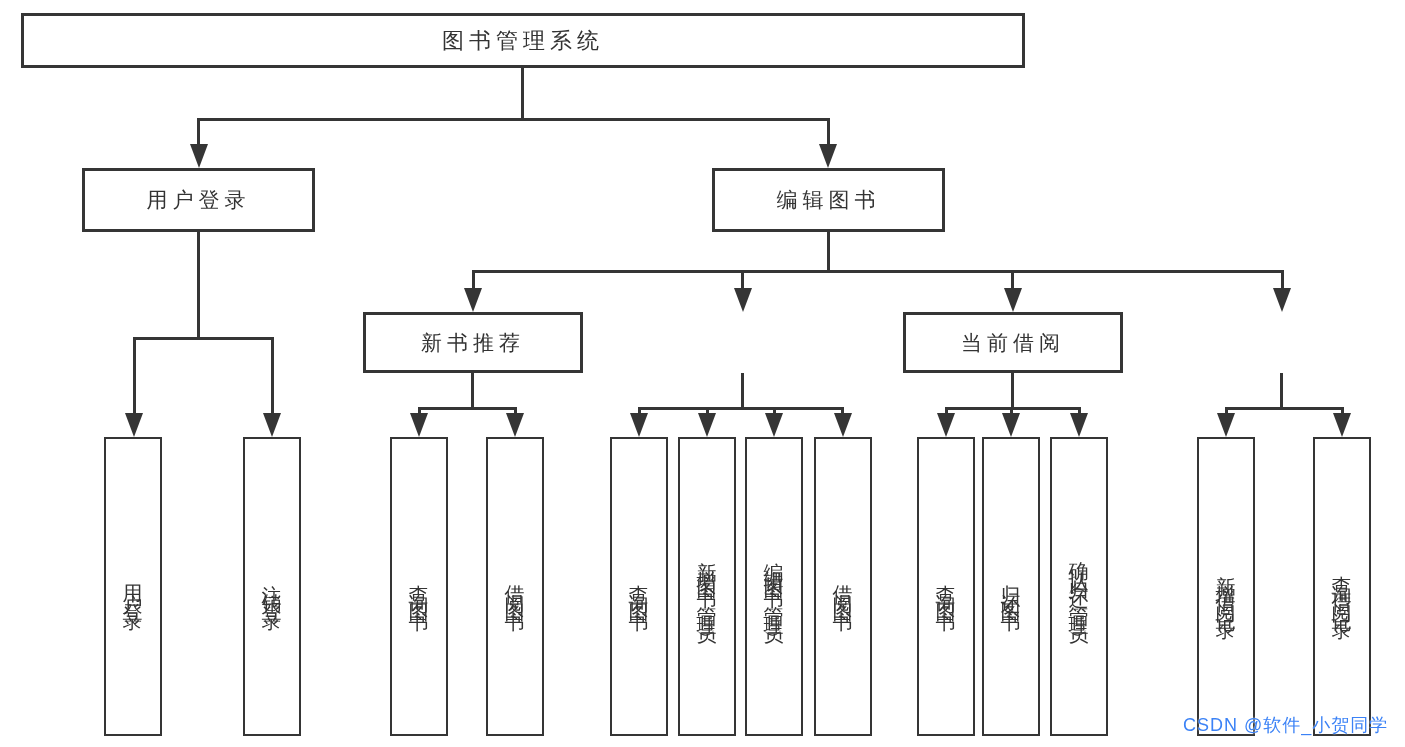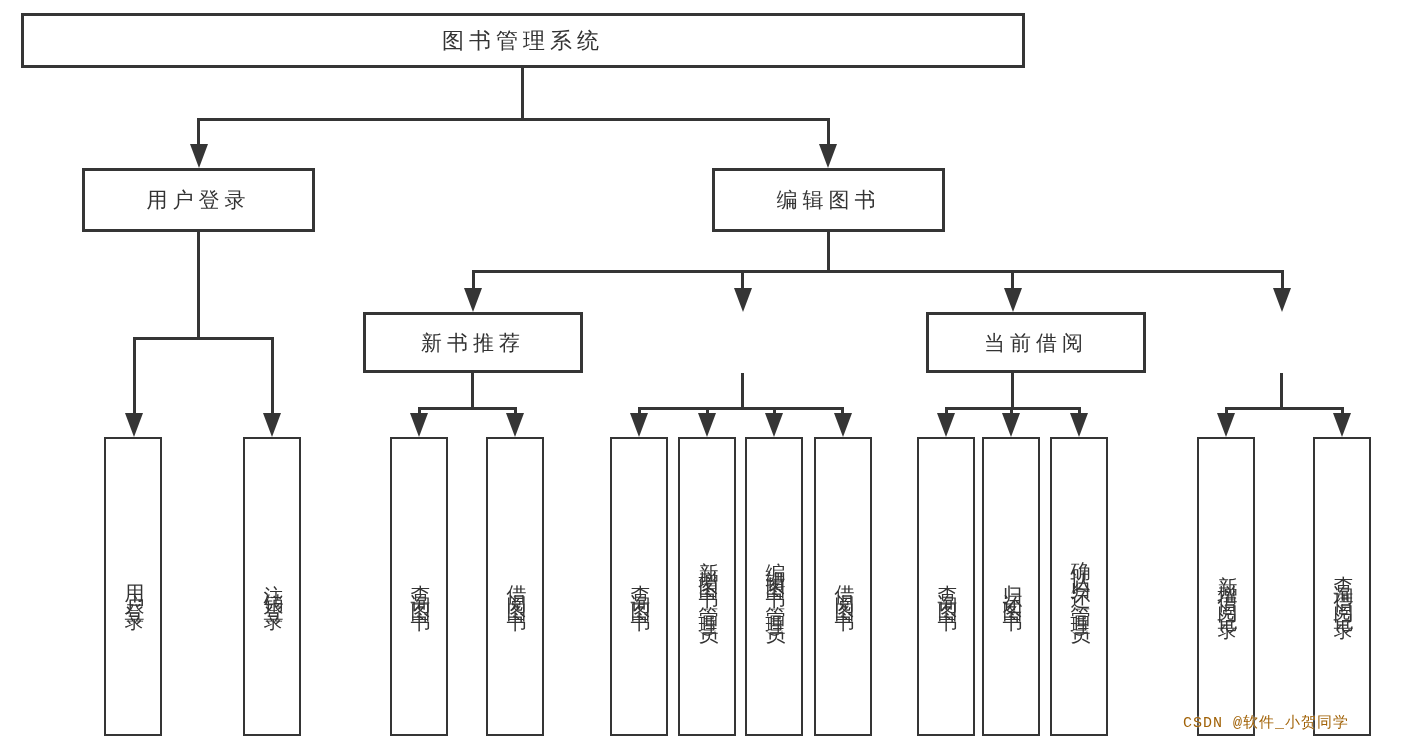--- a/index.html
+++ b/index.html
@@ -1,29 +1,29 @@
 <!DOCTYPE html>
 <html><head>
 <meta charset="utf-8">
 <style>
   html,body{margin:0;padding:0;background:#fff;}
   body{font-family:"Liberation Sans","DejaVu Sans",sans-serif;}
-  .canvas{position:relative;width:1405px;height:747px;background:#fff;overflow:hidden;color:#333;font-family:Liberation Mono, monospace;}
+  .canvas{position:relative;width:1405px;height:747px;background:#fff;overflow:hidden;color:#333;}
   .box{position:absolute;box-sizing:border-box;border:3px solid #353535;background:#fff;
        display:flex;align-items:center;justify-content:center;}
   .box .lbl{font-size:21px;color:#333;letter-spacing:5px;white-space:nowrap;}
   .box.root .lbl{font-size:22px;}
   .vbox{position:absolute;box-sizing:border-box;border:2px solid #353535;background:#fff;
         top:437px;width:58px;height:299px;display:flex;align-items:center;justify-content:center;}
   .vbox .lbl{writing-mode:vertical-rl;text-orientation:mixed;font-size:20px;letter-spacing:9px;
              line-height:1.0;color:#333;}
   .line{position:absolute;background:#353535;}
   .arrow{position:absolute;width:0;height:0;border-left:9px solid transparent;
          border-right:9px solid transparent;border-top:24px solid #353535;}
-  .watermark{position:absolute;left:1183px;top:713px;font-size:15px;color:#a16207;
+  .watermark{position:absolute;left:1183px;top:713px;font-size:18px;color:#3b82f6;
              white-space:nowrap;letter-spacing:1px;z-index:5;
              text-shadow:0 0 2px #ffffff;}
 </style>
 </head>
 <body>
 
 <div class="canvas">
 
   <div class="box root" style="left:21px;top:13px;width:1004px;height:55px;">
     <span class="lbl">图书管理系统</span>
@@ -32,21 +32,21 @@
   <div class="box" style="left:82px;top:168px;width:233px;height:64px;">
     <span class="lbl">用户登录</span>
   </div>
   <div class="box" style="left:712px;top:168px;width:233px;height:64px;">
     <span class="lbl">编辑图书</span>
   </div>
 
   <div class="box" style="left:363px;top:312px;width:220px;height:61px;">
     <span class="lbl">新书推荐</span>
   </div>
-  <div class="box" style="left:926px;top:312px;width:220px;height:61px;">
+  <div class="box" style="left:903px;top:312px;width:220px;height:61px;">
     <span class="lbl">当前借阅</span>
   </div>
 
   <div class="vbox" style="left:104px;">
     <span class="lbl">用户登录</span>
     </div>
   <div class="vbox" style="left:243px;">
     <span class="lbl">注销登录</span>
     </div>
   <div class="vbox" style="left:390px;">

